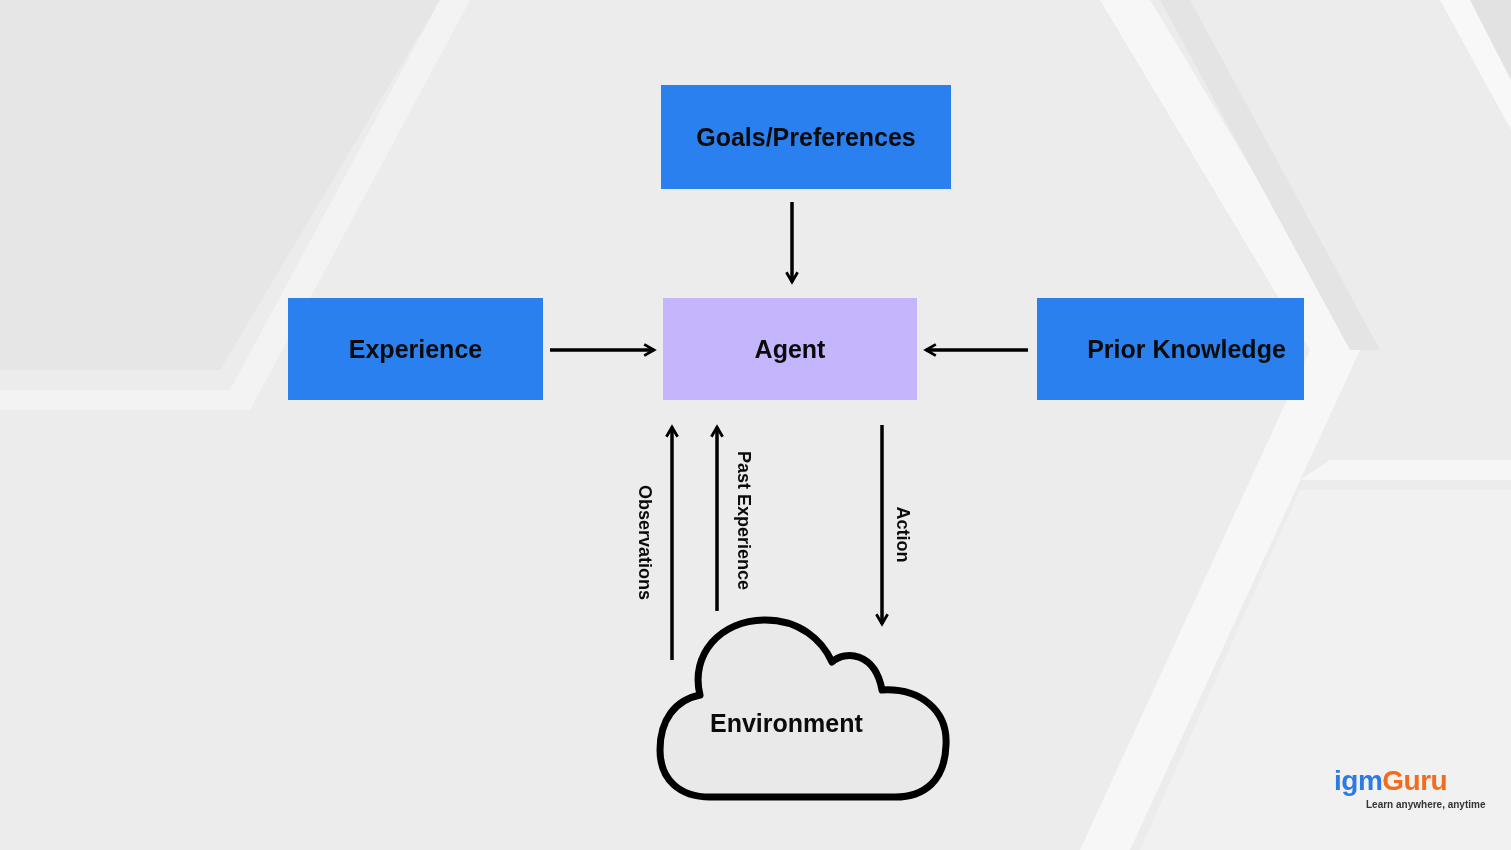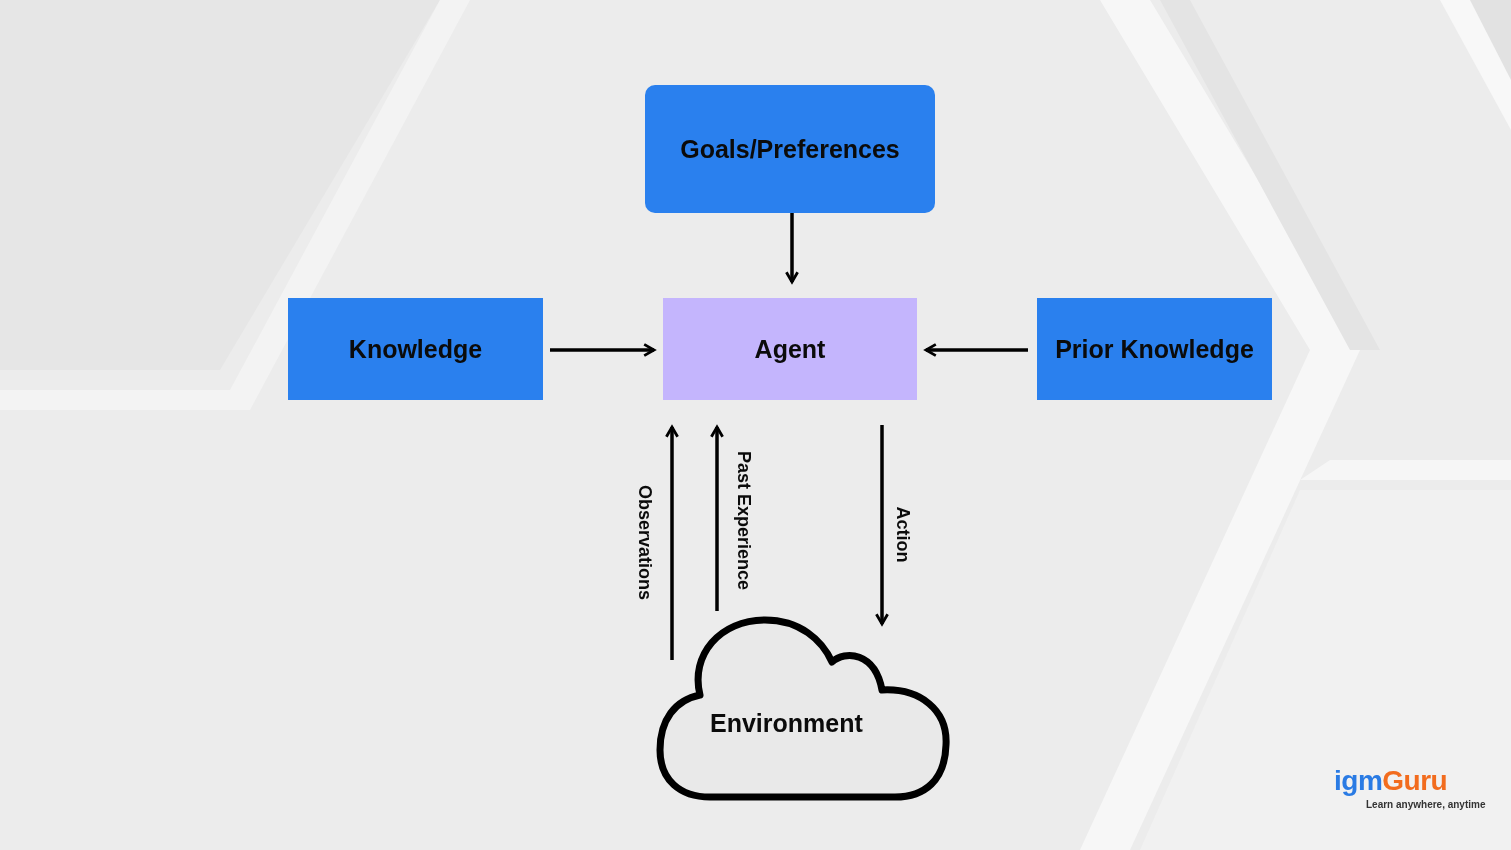--- a/index.html
+++ b/index.html
@@ -43,30 +43,30 @@
   <line x1="1028" y1="350" x2="926" y2="350" stroke="#000" stroke-width="3.5" marker-end="url(#ah)"></line>
   <line x1="672" y1="660" x2="672" y2="427" stroke="#000" stroke-width="3.5" marker-end="url(#ah)"></line>
   <line x1="717" y1="611" x2="717" y2="427" stroke="#000" stroke-width="3.5" marker-end="url(#ah)"></line>
   <line x1="882" y1="425" x2="882" y2="624" stroke="#000" stroke-width="3.5" marker-end="url(#ah)"></line>
 
   <path d="M700,695 C690,655 720,620 765,620 C800,620 822,640 832,662 C845,650 875,652 882,690
            C920,688 948,710 946,745 C945,780 925,797 895,797 L710,797 C680,797 660,780 660,750
            C660,720 675,700 700,695 Z" fill="#e9e9e9" stroke="#000" stroke-width="7" stroke-linejoin="round"></path>
 </svg>
 
-<div class="box blue" style="left:645px;top:85px;width:290px;height:128px;border-radius:10px;">
+<div class="box blue" style="left:661px;top:85px;width:290px;height:104px;">
   <span>Goals/Preferences</span>
 </div>
 <div class="box blue" style="left:288px;top:298px;width:255px;height:102px;">
-  <span>Knowledge</span>
+  <span>Experience</span>
 </div>
 <div class="box green" style="left:663px;top:298px;width:254px;height:102px;">
   <span>Agent</span>
 </div>
-<div class="box blue" style="left:1037px;top:298px;width:235px;height:102px;">
+<div class="box blue" style="left:1037px;top:298px;width:235px;height:102px;padding-left:32px;">
   <span>Prior Knowledge</span>
 </div>
 
 <div class="vlabel" style="left:584px;top:532px;width:120px;text-align:center;transform:rotate(90deg);">Observations</div>
 <div class="vlabel" style="left:673px;top:510px;width:140px;text-align:center;transform:rotate(90deg);">Past Experience</div>
 <div class="vlabel" style="left:862px;top:524px;width:80px;text-align:center;transform:rotate(90deg);">Action</div>
 
 <div class="cloud-label" style="left:710px;top:709px;">Environment</div>
 
 <div class="logo">

